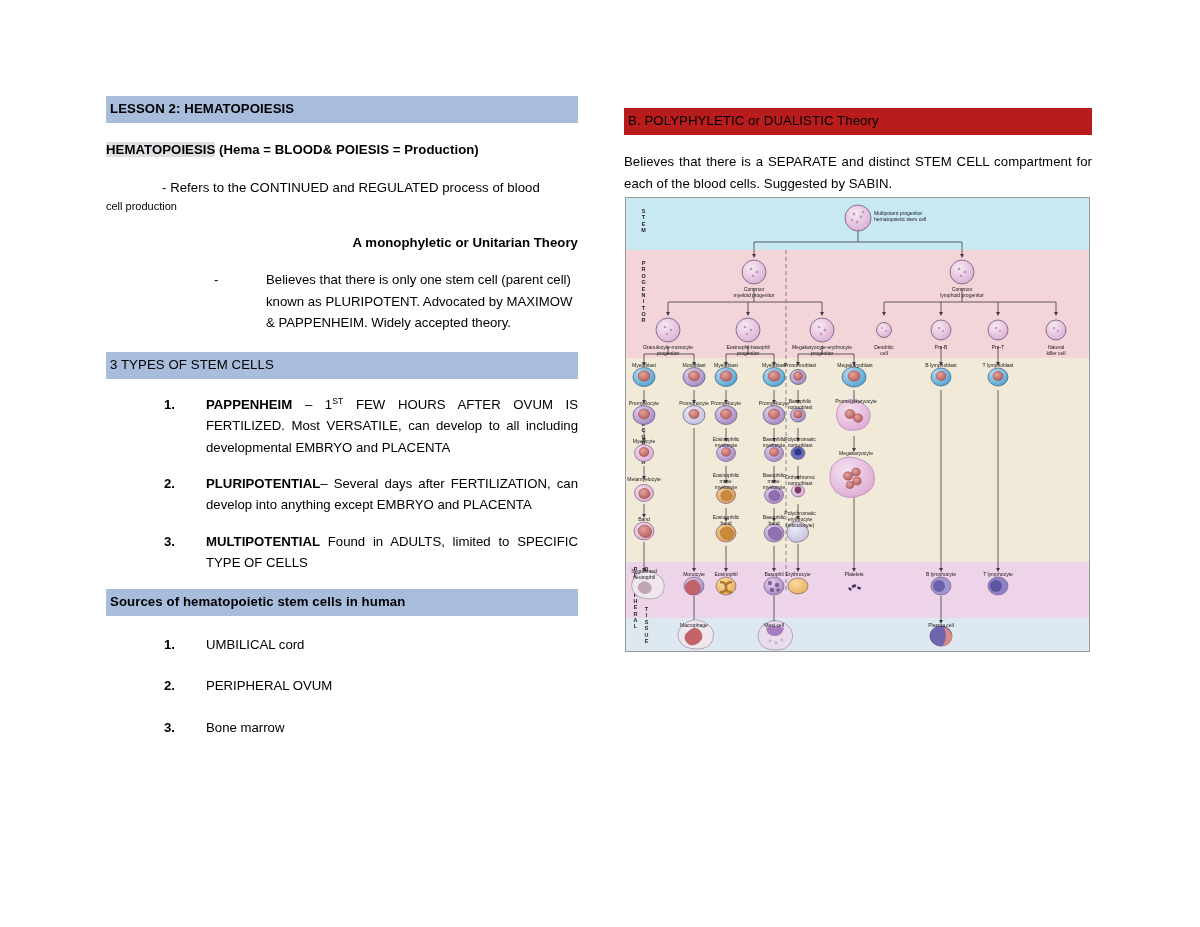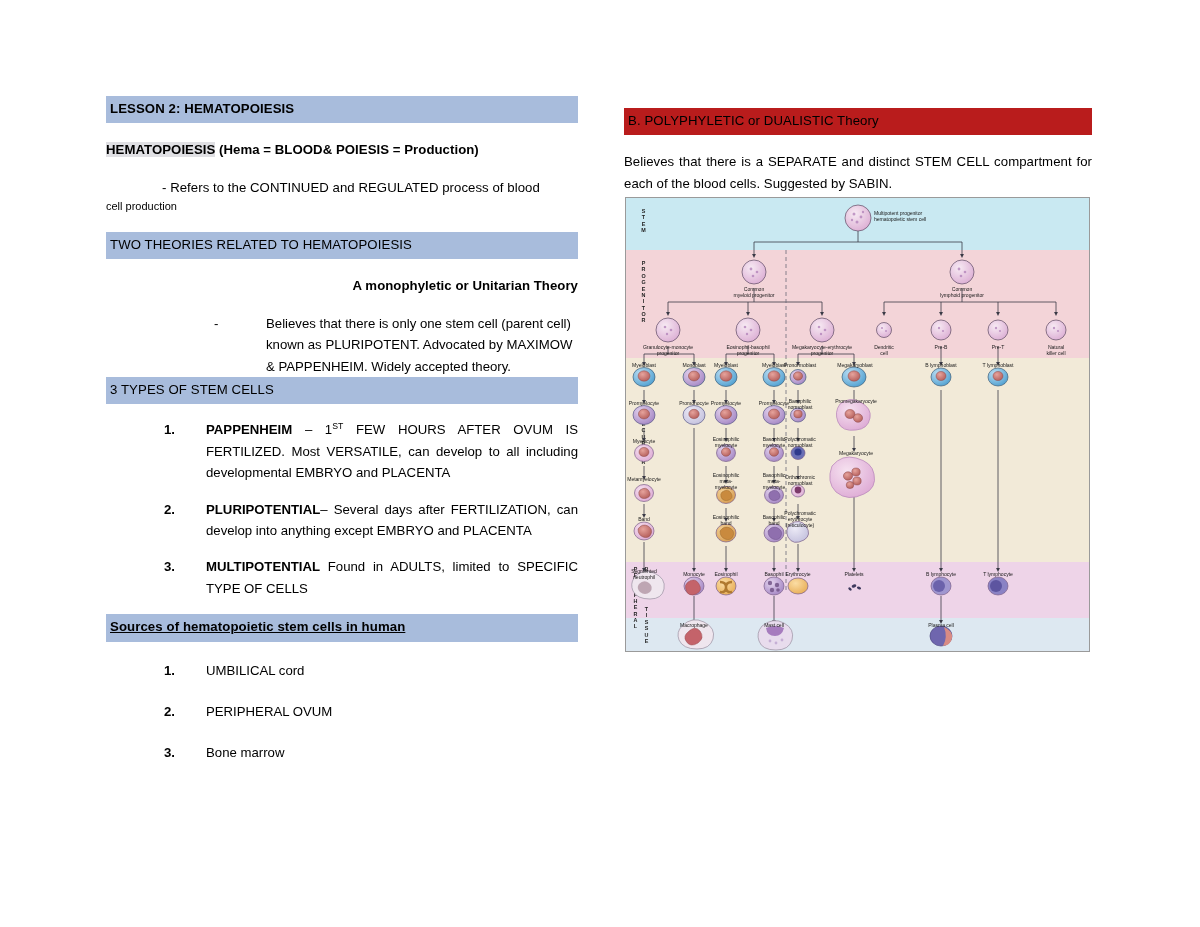--- a/index.html
+++ b/index.html
@@ -121,44 +121,43 @@
   <div class="col-left">
 
     <div class="bar bold">LESSON 2: HEMATOPOIESIS</div>
 
     <div class="para"><span class="hl">HEMATOPOIESIS</span><span class="b"> (Hema = BLOOD&amp; POIESIS = Production)</span></div>
 
     <div class="para indent1"><span>- Refers to the CONTINUED and REGULATED process of blood</span></div>
     <div style="font-size:11px;line-height:1.62;"><span>cell production</span></div>
 
 
-    <div class="bar" style="margin-top:16px;">TWO THEORIES RELATED TO HEMATOPOIESIS</div>
 
     <div class="para b">A monophyletic or Unitarian Theory</div>
 
     <ul class="dashlist">
       <li><span class="dash">-</span><span>Believes that there is only one stem cell (parent cell) known as PLURIPOTENT. Advocated by MAXIMOW &amp; PAPPENHEIM. Widely accepted theory.</span></li>
     </ul>
 
 
-    <div class="bar" style="margin-top:0;">3 TYPES OF STEM CELLS</div>
+    <div class="bar" style="margin-top:18px;">3 TYPES OF STEM CELLS</div>
 
     <ol class="numlist">
       <li class="just">
         <span class="num">1.</span><span class="b">PAPPENHEIM</span><span> – 1</span><sup>ST</sup><span> FEW HOURS AFTER OVUM IS FERTILIZED. Most VERSATILE, can develop to all including developmental EMBRYO and PLACENTA</span>
       </li>
       <li class="just">
         <span class="num">2.</span><span class="b">PLURIPOTENTIAL</span><span>–</span><span> Several days after FERTILIZATION, can develop into anything except EMBRYO and PLACENTA</span>
       </li>
       <li class="just">
         <span class="num">3.</span><span class="b">MULTIPOTENTIAL</span><span> Found in ADULTS, limited to SPECIFIC TYPE OF CELLS</span>
       </li>
     </ol>
 
-    <div class="bar bold" style="margin-top:4px;text-decoration:underline;">Sources of hematopoietic stem cells in human</div>
+    <div class="bar bold" style="margin-top:4px;">Sources of hematopoietic stem cells in human</div>
 
     <ol class="numlist plain" style="margin-top:18px;">
       <li style="margin-bottom:20px;"><span class="num">1.</span><span>UMBILICAL cord</span></li>
       <li style="margin-bottom:20px;"><span class="num">2.</span><span>PERIPHERAL OVUM</span></li>
       <li><span class="num">3.</span><span>Bone marrow</span></li>
     </ol>
   </div>
 
   <div class="col-right">
     <div class="bar gray">B. POLYPHYLETIC or DUALISTIC Theory</div>

